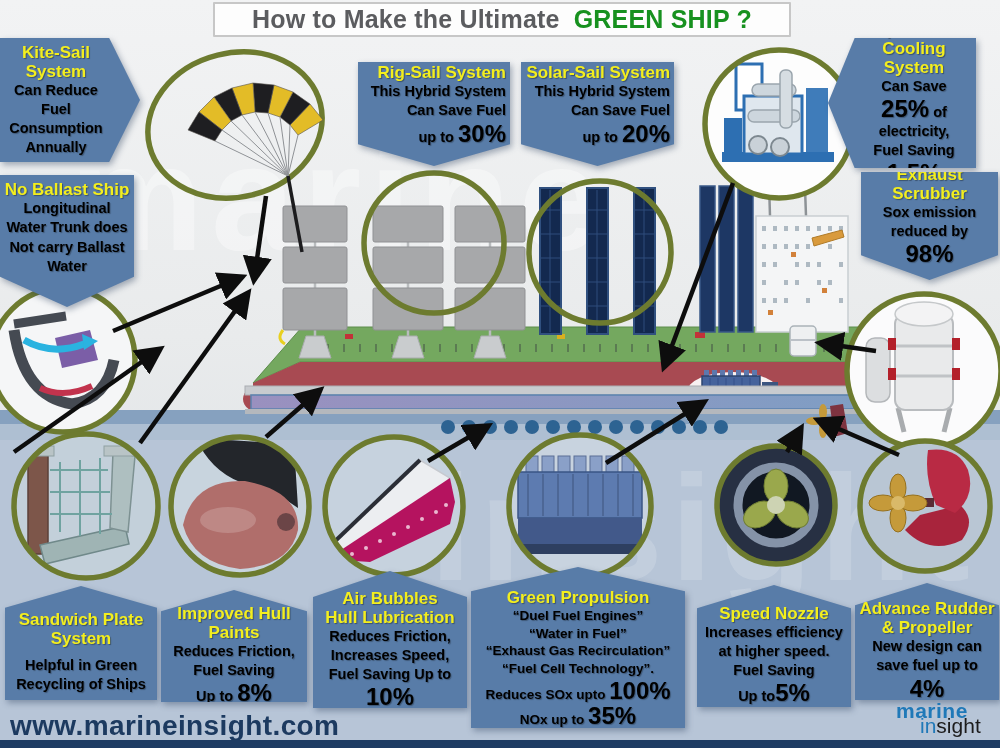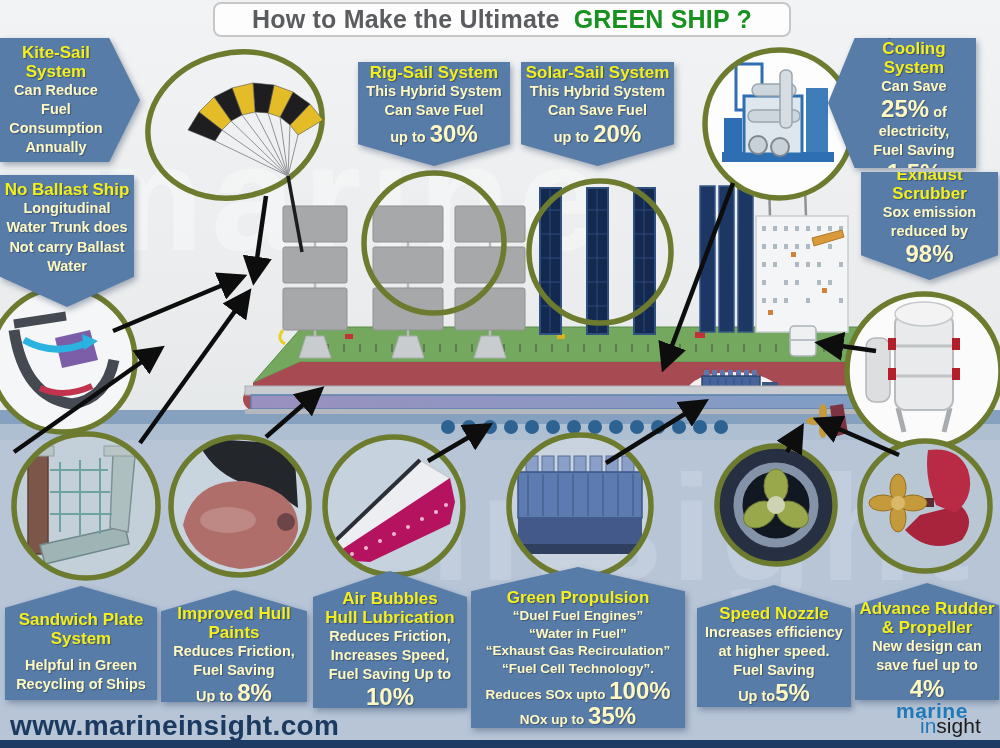--- a/index.html
+++ b/index.html
@@ -1,36 +1,36 @@
 <!DOCTYPE html>
 <html><head>
 <meta charset="utf-8">
 <style>
   html,body{margin:0;padding:0;}
   .stage{position:relative;width:1000px;height:748px;overflow:hidden;
     background:linear-gradient(180deg,#f2f3f4 0%,#e9ebec 45%,#e4e7e9 60%);
     font-family:"Liberation Sans",sans-serif; outline:1px solid #d5d5d5;}
   .scene{position:absolute;left:0;top:0;z-index:1;}
   .title-box{position:absolute;left:213px;top:2px;width:574px;height:31px;z-index:5;
-    background:#fdfdfd;border:2px solid #c7c7c7;border-radius:8px;
+    background:#fdfdfd;border:2px solid #c7c7c7;border-radius:1px;
     display:flex;align-items:center;justify-content:center;
     font-weight:bold;font-size:25px;color:#5b5c5f;letter-spacing:.2px;}
   .title-green{color:#17911f;margin-left:14px;}
   .co-wrap{position:absolute;z-index:6;filter:drop-shadow(2px 3px 3px rgba(40,60,90,.4));}
   .callout{width:100%;height:100%;background:#587ca8;box-sizing:border-box;
     display:flex;flex-direction:column;align-items:center;justify-content:center;
     text-align:center;color:#fff;font-weight:bold;}
   .arrow-right{clip-path:polygon(0 0,78% 0,100% 50%,78% 100%,0 100%);}
   .arrow-left{clip-path:polygon(18% 0,100% 0,100% 100%,18% 100%,0 50%);}
   .arrow-down{clip-path:polygon(0 0,100% 0,100% 77%,50% 100%,0 77%);}
-  .arrow-down2{clip-path:polygon(0 0,100% 0,100% 79%,50% 100%,0 79%);}
+  .arrow-down2{clip-path:polygon(0 0,100% 0,100% 79%,50% 100%,0 79%);align-items:flex-end;}
   .arrow-up{clip-path:polygon(0 19%,50% 0,100% 19%,100% 100%,0 100%);}
   .arrow-up2{clip-path:polygon(0 15%,50% 0,100% 15%,100% 100%,0 100%);}
   .co-title{color:#f3ee1e;font-size:17px;line-height:1.12;text-shadow:1px 1px 1px rgba(0,0,0,.35);}
-  .co-line{color:#fef9c3;font-size:14.5px;line-height:1.32;text-shadow:1px 1px 1px rgba(0,0,0,.3);}
+  .co-line{color:#000000;font-size:14.5px;line-height:1.32;text-shadow:1px 1px 1px rgba(0,0,0,.3);}
   .co-line .big,.big{font-size:24px;line-height:1.05;}
   .sm .co-line{font-size:13.5px;line-height:1.3;}
   .spacer{height:24px;}
   .footer-url{position:absolute;left:10px;top:710px;z-index:6;font-weight:bold;
     font-size:28px;color:#1c3a60;letter-spacing:.4px;}
   .logo{position:absolute;left:896px;top:700px;z-index:6;line-height:1;}
   .logo-l1{font-weight:bold;font-size:21px;color:#2079b8;letter-spacing:.5px;}
   .logo-l2{margin-top:-6px;margin-left:24px;font-size:21px;}
   .logo-in{font-weight:normal;color:#2079b8;}
   .logo-sight{font-weight:normal;color:#1c1c1c;}

